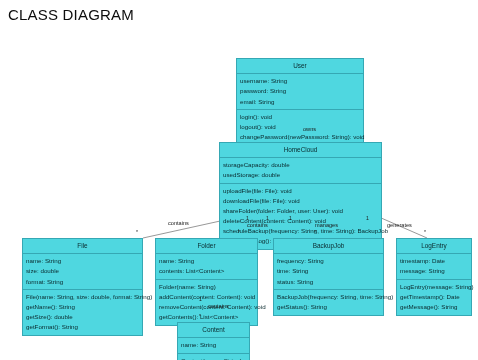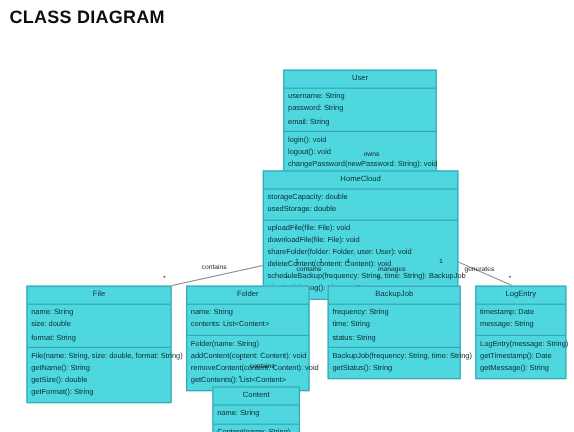--- a/index.html
+++ b/index.html
@@ -12,21 +12,21 @@
     height: 360px;
     position: relative;
     overflow: hidden;
     font-family: "Liberation Sans", sans-serif;
   }
   #page-title {
     position: absolute;
     left: 8px;
     top: 6px;
     font-size: 15px;
-    font-weight: bold;
+    font-weight: normal;
     letter-spacing: 0.2px;
     color: #0d0d0d;
   }
   #edges {
     position: absolute;
     left: 0;
     top: 0;
     width: 478px;
     height: 360px;
   }

